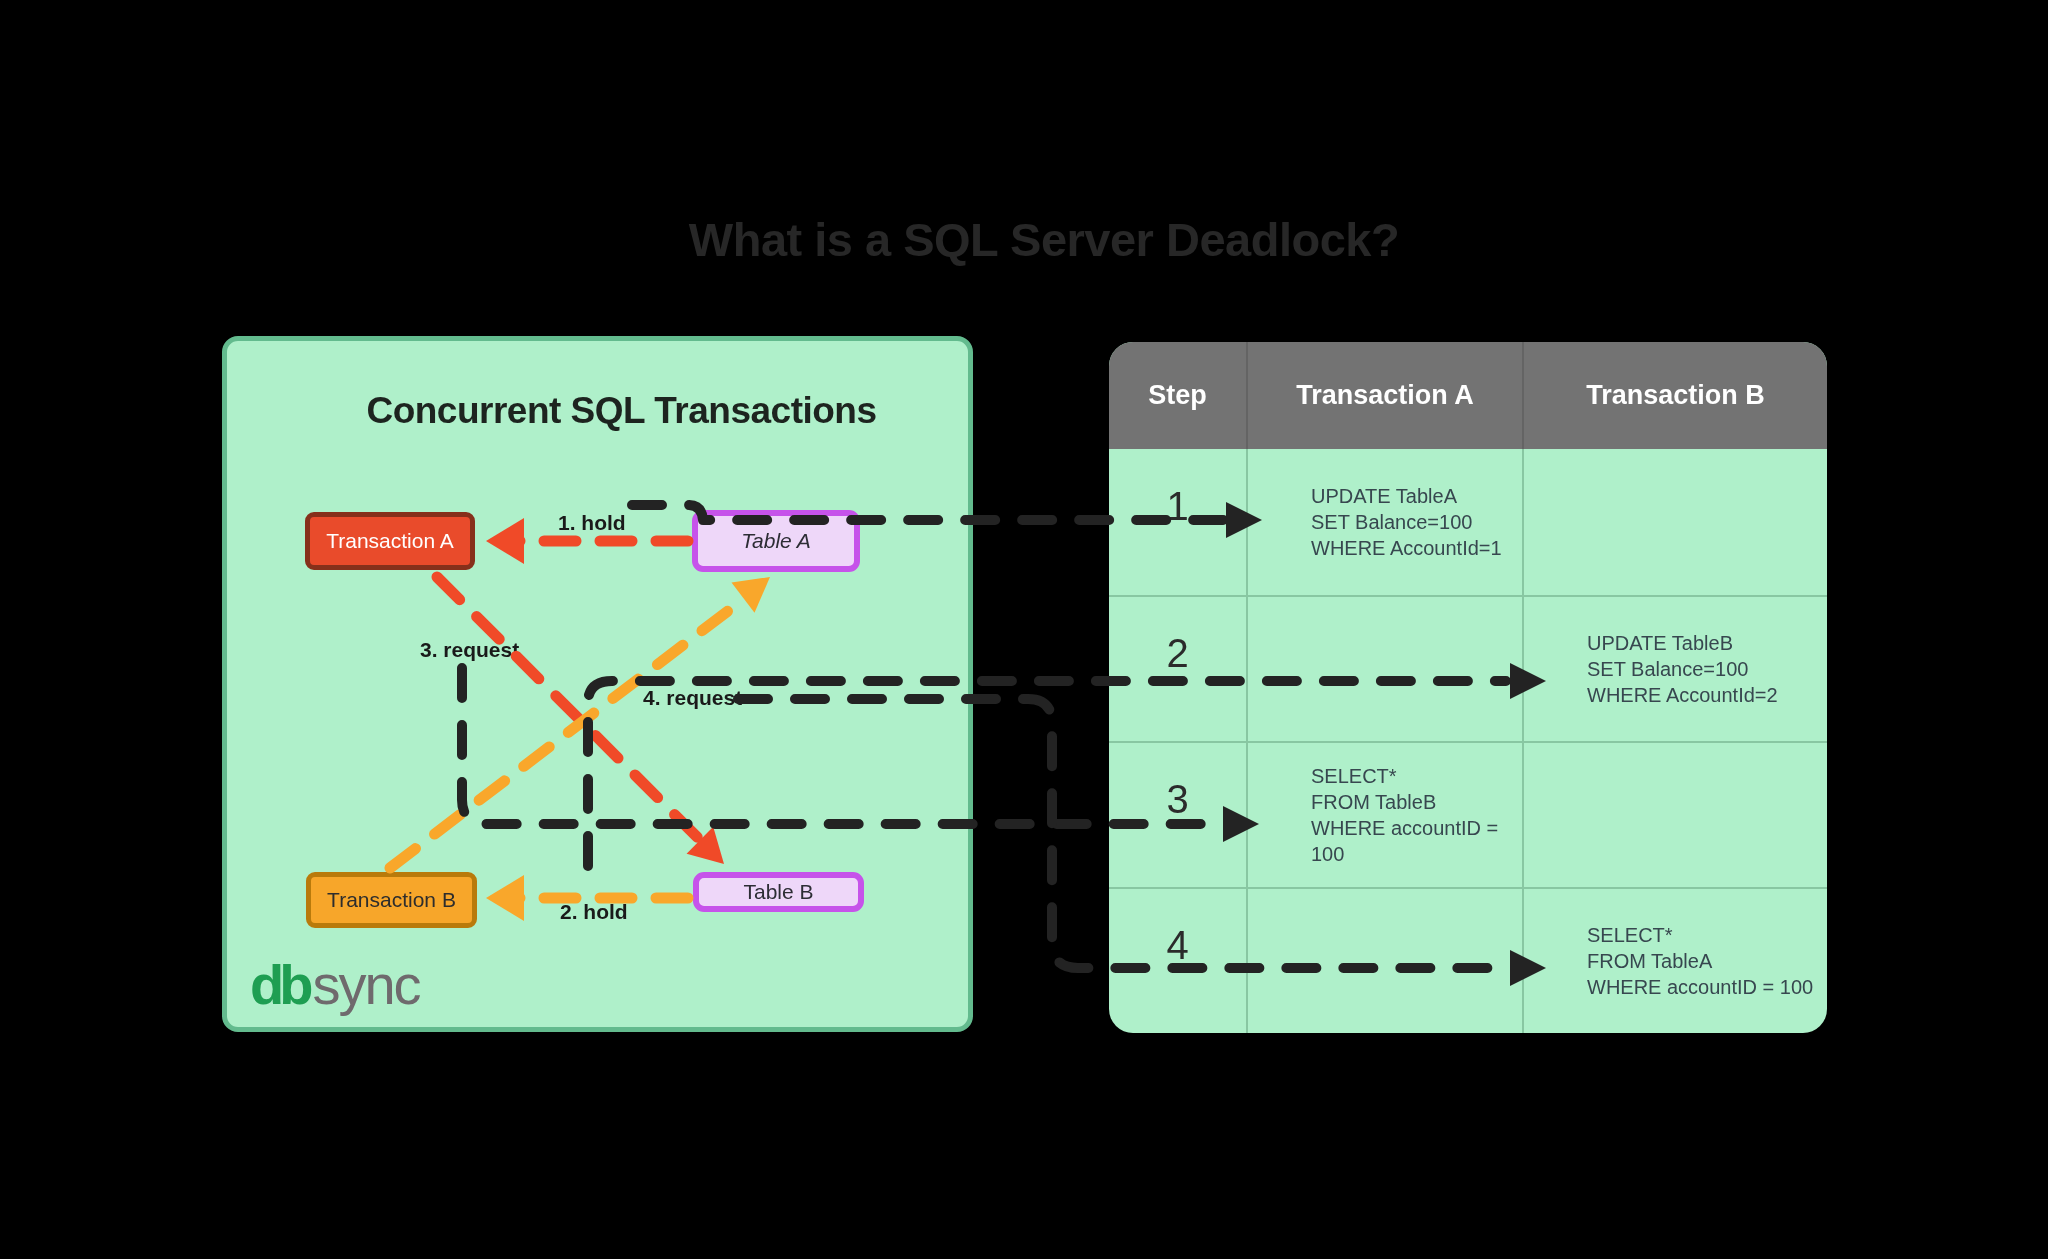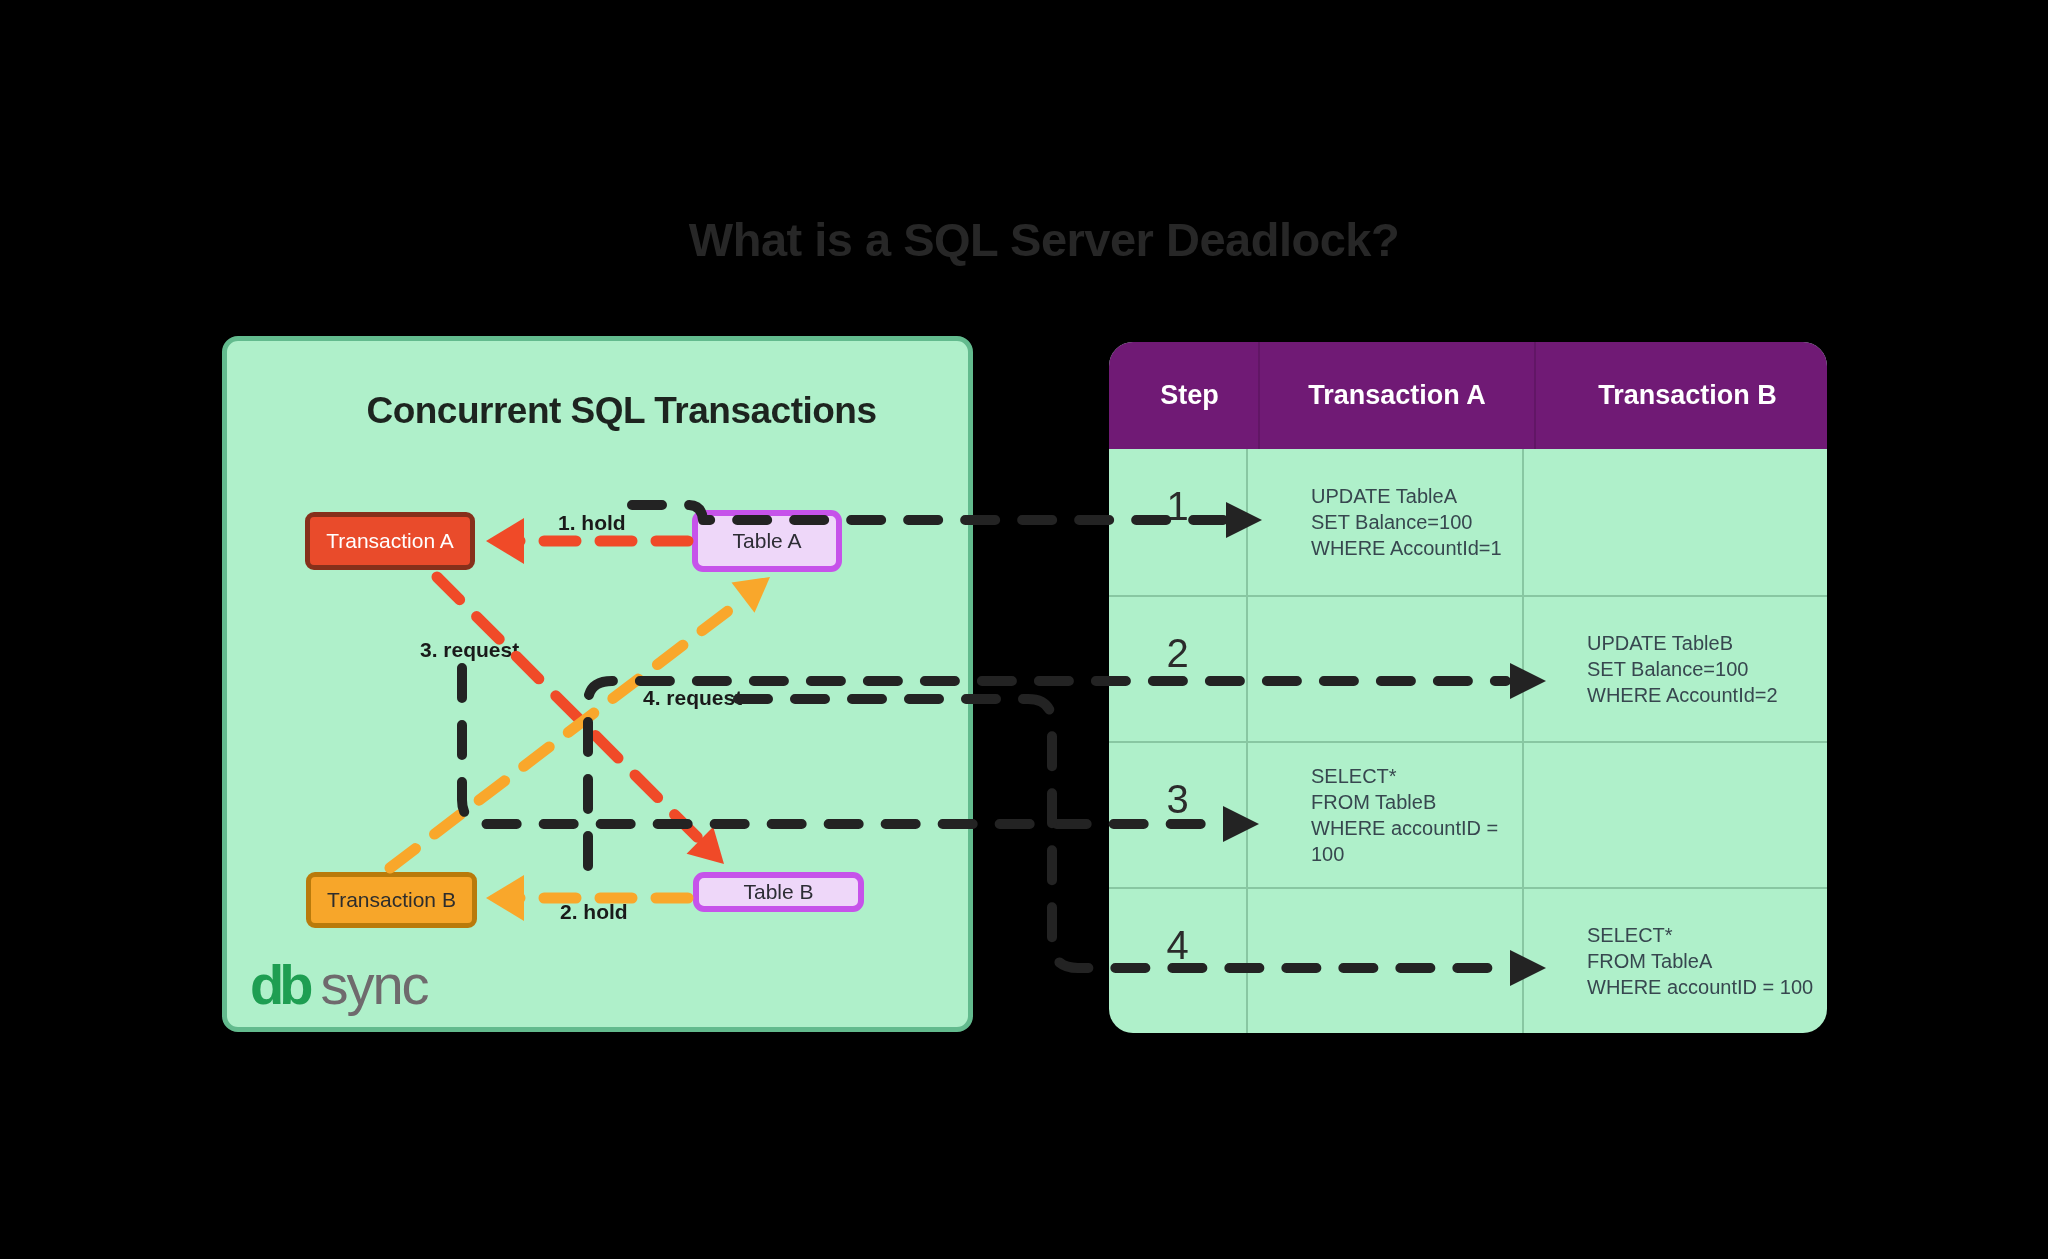--- a/index.html
+++ b/index.html
@@ -16,40 +16,40 @@
               border-radius:16px;}
   .panel-title{position:absolute;left:222px;top:390px;width:751px;text-align:center;
                font-size:37px;font-weight:800;color:#1d241f;letter-spacing:-0.5px;margin-left:24px;}
 
   .node{position:absolute;box-sizing:border-box;display:flex;align-items:center;
         justify-content:center;font-size:21px;font-weight:500;}
   .tx-a{left:305px;top:512px;width:170px;height:58px;background:#e94b2b;
         border:5px solid #86301b;border-radius:9px;color:#fff;}
   .tx-b{left:306px;top:872px;width:171px;height:56px;background:#f7a62a;
         border:5px solid #b97a0b;border-radius:9px;color:#2d2d2d;}
-  .tbl-a{left:692px;top:510px;width:150px;height:62px;background:#eed7f9;
-         border:6px solid #c653ea;border-radius:11px;color:#2d2d35;}
+  .tbl-a{left:692px;top:510px;width:168px;height:62px;background:#eed7f9;
+         border:6px solid #c653ea;border-radius:11px;color:#2d2d35;font-style:italic;}
   .tbl-b{left:693px;top:872px;width:171px;height:40px;background:#eed7f9;
          border:6px solid #c653ea;border-radius:11px;color:#2d2d35;}
 
   .edge-label{position:absolute;font-size:21px;font-weight:600;color:#1a1a1a;white-space:nowrap;}
   .lbl-hold1{left:558px;top:511px;}
   .lbl-hold2{left:560px;top:900px;}
   .lbl-req3{left:420px;top:638px;}
   .lbl-req4{left:643px;top:686px;}
 
   .logo{position:absolute;left:250px;top:952px;white-space:nowrap;}
   .logo .db{font-size:56px;font-weight:800;color:#1e9e52;letter-spacing:-5px;}
-  .logo .sync{font-size:56px;font-weight:400;color:#6f6a6d;letter-spacing:-2px;margin-left:12px;}
+  .logo .sync{font-size:56px;font-weight:400;color:#6f6a6d;letter-spacing:-2px;margin-left:4px;}
 
   
   .sql-table{position:absolute;left:1109px;top:342px;width:718px;height:691px;
              border-radius:24px;overflow:hidden;background:#aff0ca;}
   .tbl-header{display:grid;grid-template-columns:137px 276px 305px;height:107px;
-              background:#701a75;padding-left:12px;}
+              background:#737373;}
   .tbl-header .hcell{display:flex;align-items:center;justify-content:center;
               color:#fff;font-size:27px;font-weight:700;}
   .tbl-header .hcell + .hcell{border-left:2px solid rgba(0,0,0,0.13);}
   .tbl-body{display:grid;grid-template-columns:137px 276px 305px;grid-auto-rows:146px;}
   .cell{box-sizing:border-box;}
   .cell.coln{border-left:2px solid rgba(35,95,60,0.28);}
   .cell.rown{border-top:2px solid rgba(35,95,60,0.28);}
   .step-cell{display:flex;align-items:center;justify-content:center;
              font-size:40px;color:#2b2b2b;}
   .step-cell span{transform:translateY(-16px);}

